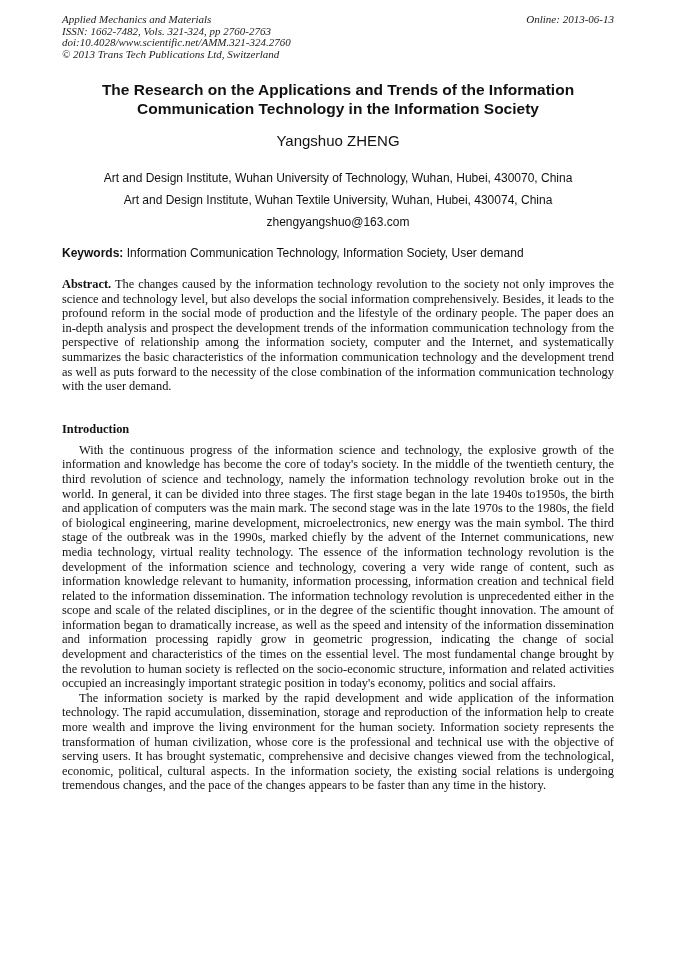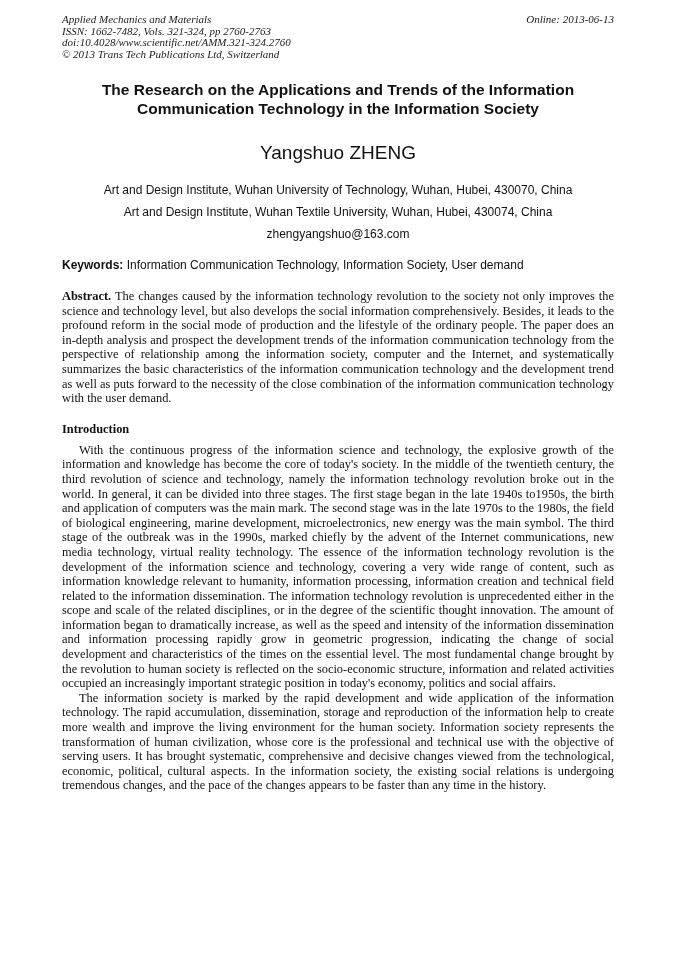--- a/index.html
+++ b/index.html
@@ -1,30 +1,30 @@
 <!DOCTYPE html>
 <html><head>
 <meta charset="utf-8">
 <style>
   html, body { margin: 0; padding: 0; background: #ffffff; }
   body { width: 678px; height: 959px; position: relative; overflow: hidden; color: #111; }
   .page { position: absolute; left: 62px; top: 14px; width: 552px; }
   .header { position: relative; font-family: "Liberation Serif", serif; font-style: italic; font-size: 11px; line-height: 11.5px; color: #222; height: 48px; }
   .header .online { position: absolute; right: 0; top: 0; }
   .title { font-family: "Liberation Sans", sans-serif; font-weight: bold; font-size: 15.5px; line-height: 19px; text-align: center; margin-top: 18px; }
-  .author { font-family: "Liberation Sans", sans-serif; font-size: 19px; text-align: center; margin-top: 26px; line-height: 18px; }
+  .author { font-family: "Liberation Sans", sans-serif; font-size: 15px; text-align: center; margin-top: 14px; line-height: 18px; }
   .affil { font-family: "Liberation Sans", sans-serif; font-size: 12px; text-align: center; line-height: 22px; }
   .affil.first { margin-top: 17px; }
   .email { font-family: "Liberation Sans", sans-serif; font-size: 12px; text-align: center; line-height: 22px; }
   .keywords { font-family: "Liberation Sans", sans-serif; font-size: 12px; margin-top: 13px; line-height: 15px; }
   .keywords b { font-weight: bold; margin-top: 46px; }
   .abstract, .para { font-family: "Liberation Serif", serif; font-size: 12.4px; line-height: 14.6px; text-align: justify; }
   .abstract { margin-top: 16px; }
   .para { text-indent: 17px; }
-  .section { font-family: "Liberation Serif", serif; font-weight: bold; font-size: 12.4px; line-height: 15px; margin-top: 16px; margin-bottom: 6px; }
+  .section { font-family: "Liberation Serif", serif; font-weight: bold; font-size: 12.4px; line-height: 15px; margin-top: 28px; margin-bottom: 6px; }
   .section.second { margin-top: 5px; margin-bottom: 5px; }
 </style>
 </head>
 <body>
 
 <div class="page">
   <div class="header">
     <div>Applied Mechanics and Materials</div>
     <div>ISSN: 1662-7482, Vols. 321-324, pp 2760-2763</div>
     <div>doi:10.4028/www.scientific.net/AMM.321-324.2760</div>

